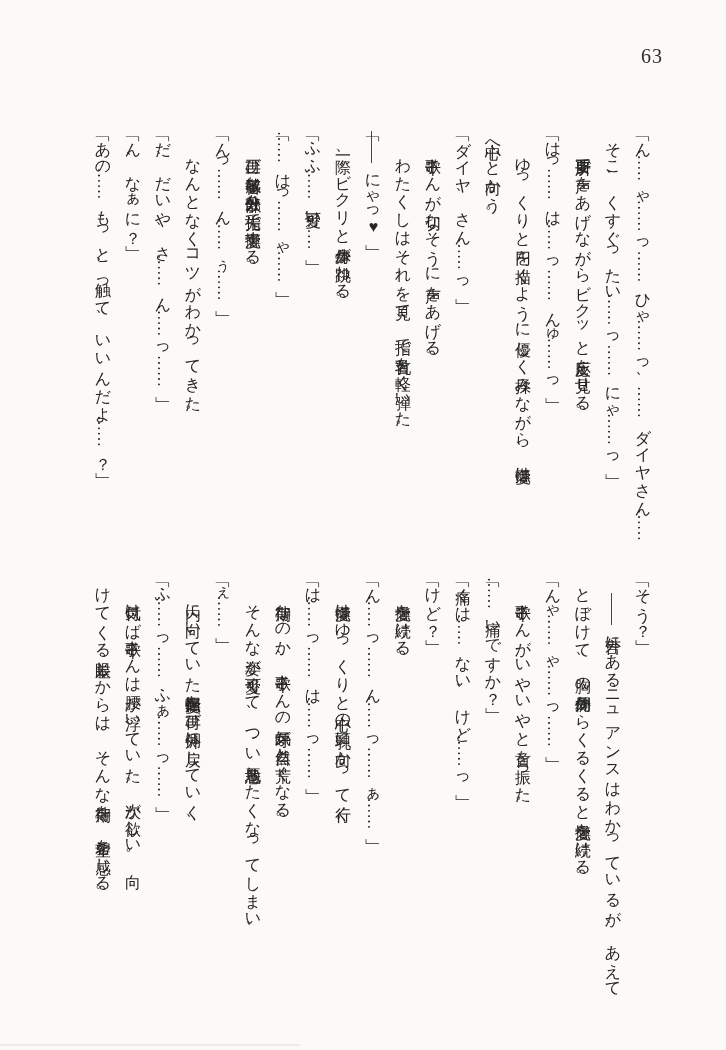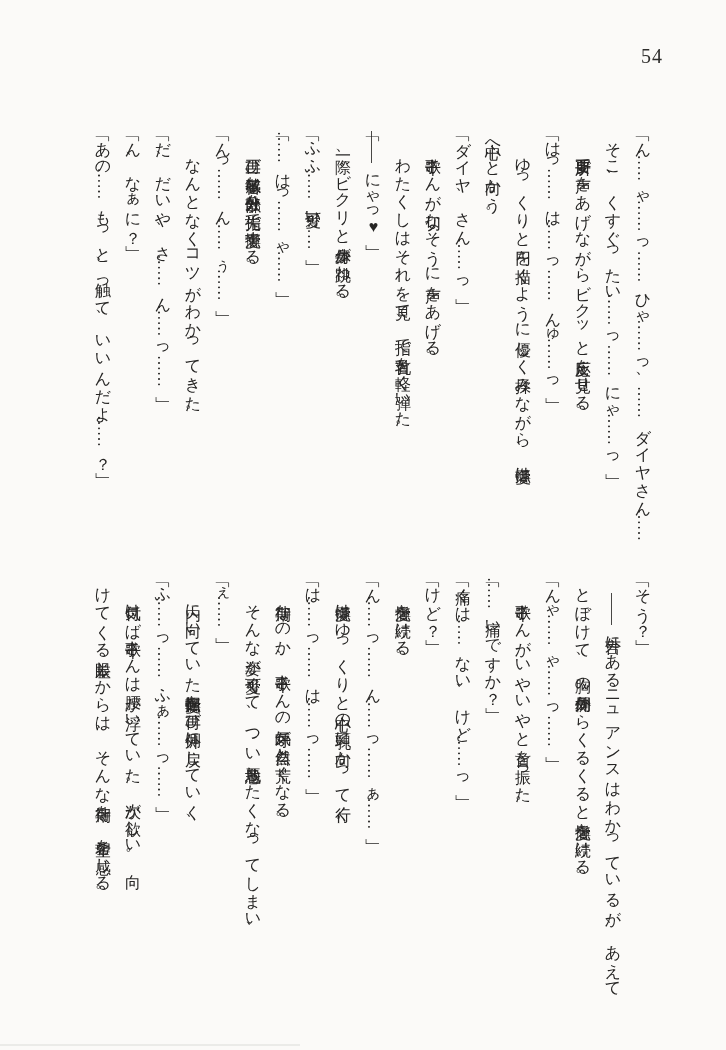--- a/index.html
+++ b/index.html
@@ -59,21 +59,21 @@
     width: 300px;
     height: 2px;
     background: #ebebe8;
   }
 </style>
 </head>
 <body>
 
 <div class="page">
 
-  <div class="page-number">54</div>
+  <div class="page-number">63</div>
 
   <div class="vblock block-top">
     <p>「ん……ゃ……っ……ひゃ……っ、……ダイヤさん……</p>
     <p>そこ、くすぐったい……っ……にゃ……っ」</p>
     <p class="ind">要所要所で声をあげながらビクッと反応を見せる。</p>
     <p>「はっ……は……っ……んゅ……っ」</p>
     <p class="ind">ゆっくりと円を描くように優しく揉みながら、愛撫は</p>
     <p>中心へと向かう。</p>
     <p>「ダイヤ、さん……っ」</p>
     <p class="ind">千歌さんが切なそうに声をあげる。</p>

